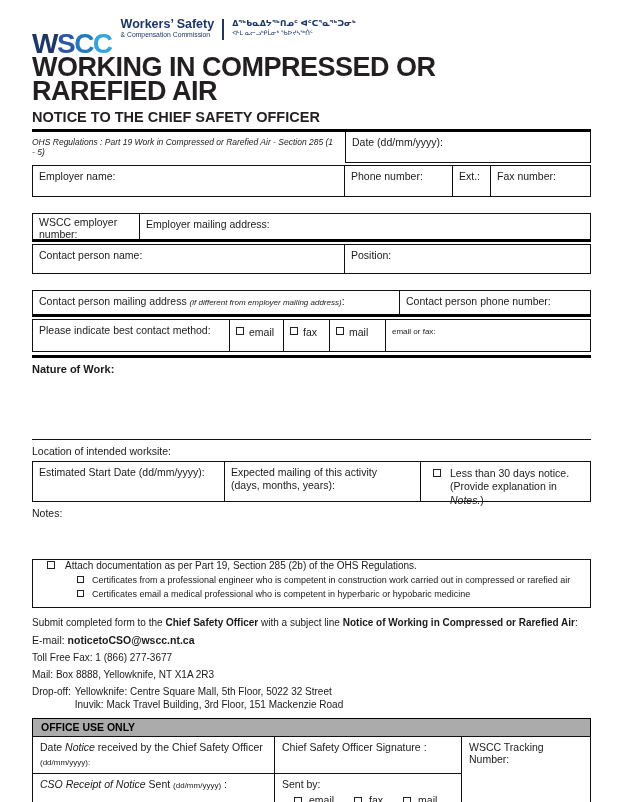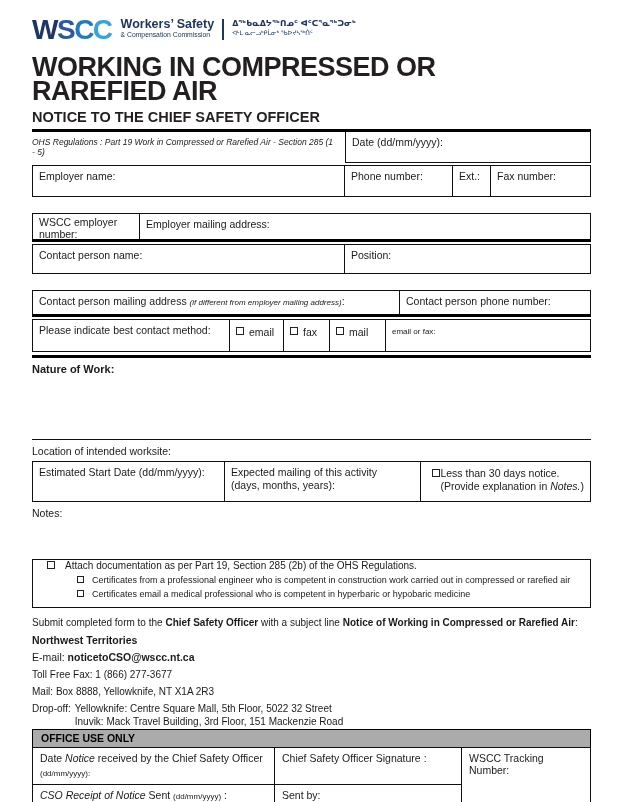--- a/index.html
+++ b/index.html
@@ -16,21 +16,21 @@
   body {
     width: 620px; height: 802px;
     font-family: "Liberation Sans", "DejaVu Sans", sans-serif;
     color: #1a1a1a;
     overflow: hidden;
   }
   .page { width: 620px; height: 802px; padding: 14px 29px 0 32px; }
 
   
   .logo-row { display: flex; align-items: flex-start; height: 37px; }
-  .wscc-word { font-size: 28px; font-weight: bold; letter-spacing: -1.5px; line-height: 1; margin-top: 2px; }
+  .wscc-word { font-size: 28px; font-weight: bold; letter-spacing: -1.5px; line-height: 1; margin-top: 16px; }
   .wscc-word .lw { color: var(--navy); }
   .wscc-word .ls { color: var(--logo-s); }
   .wscc-word .lc1 { color: var(--logo-c1); }
   .wscc-word .lc2 { color: var(--logo-c2); }
   .logo-name { margin: 4px 0 0 9px; color: var(--navy); }
   .logo-name .name1 { font-size: 12.5px; font-weight: bold; line-height: 1.05; }
   .logo-name .name2 { font-size: 6.8px; line-height: 1.2; }
   .logo-divider { width: 2px; height: 21px; background: var(--navy); margin: 5px 8px 0 8px; }
   .logo-syl { margin-top: 5px; color: var(--navy); font-family: "DejaVu Sans", sans-serif; }
   .logo-syl .syl1 { font-size: 8px; font-weight: bold; line-height: 1.25; }
@@ -80,40 +80,40 @@
 
   .rule-thick2 { height: 3px; background: #000; margin-top: 3px; }
 
   
   .nature { height: 82px; border-bottom: 1px solid var(--line); padding-top: 5px; }
   .nature-label { font-size: 11px; font-weight: bold; }
   .location { padding: 5px 0 4px; font-size: 10.5px; }
   .row-g { margin-top: 0; height: 41px; }
   .w-start { width: 191px; }
   .w-duration { width: 196px; line-height: 1.3; }
-  .notice-cell { display: flex; padding: 5px 6px; line-height: 1.3; justify-content: flex-end; }
+  .notice-cell { display: flex; gap: 9px; padding: 5px 12px; line-height: 1.3; }
   .notice-cell .cb { margin-top: 2px; }
   .notes-area { height: 57px; padding-top: 5px; font-size: 10.5px; }
 
   
   .attach-box { border: 1px solid var(--line); padding: 0 8px 7px 14px; }
   .attach-main { display: flex; gap: 10px; font-size: 10px; }
   .attach-sub { display: flex; gap: 8px; font-size: 9px; margin: 4px 0 0 30px; line-height: 1.2; }
 
   
   .submit { padding-top: 9px; font-size: 10px; }
   .submit .line { margin-bottom: 6px; }
   .submit b { font-weight: bold; }
   .region { font-size: 10.5px; font-weight: bold; margin-bottom: 5px; }
   .email-line { font-size: 10.5px; margin-bottom: 6px; }
   .dropoff { display: flex; gap: 4px; }
   .dropoff-lines div { line-height: 1.25; }
 
   
-  .office-bar { margin-top: 1px; background: var(--bar-gray); border: 1px solid #000; border-bottom: none; padding: 2px 8px 3px; font-size: 10.5px; font-weight: bold; color: #000; }
+  .office-bar { margin-top: 7px; background: var(--bar-gray); border: 1px solid #000; border-bottom: none; padding: 2px 8px 3px; font-size: 10.5px; font-weight: bold; color: #000; }
   .office-table { display: grid; grid-template-columns: 241px 187px 1fr; grid-template-rows: 36px 33px; border: 1px solid var(--line); }
   .ocell { padding: 4px 7px; font-size: 10.5px; }
   .oc2, .oc3 { border-left: 1px solid var(--line); }
   .or2 { border-top: 1px solid var(--line); }
   .oc3 { grid-column: 3; grid-row: 1 / 3; }
   .osub { font-size: 8px; margin-top: 5px; }
   .sent-opts { display: flex; gap: 20px; margin: 4px 0 0 12px; font-size: 10.5px; }
   .sent-opts .opt { display: flex; gap: 7px; align-items: center; }
   .italic { font-style: italic; }
 </style>
@@ -223,21 +223,20 @@
       <span>Certificates from a professional engineer who is competent in construction work carried out in compressed or rarefied air</span>
     </div>
     <div class="attach-sub">
       <span class="cb small"></span>
       <span>Certificates email a medical professional who is competent in hyperbaric or hypobaric medicine</span>
     </div>
   </div>
 
   <div class="submit">
     <div class="line"><span>Submit completed form to the </span><b>Chief Safety Officer</b><span> with a subject line </span><b>Notice of Working in Compressed or Rarefied Air</b><span>:</span></div>
-    <div class="region">Northwest Territories</div>
     <div class="email-line"><span>E-mail: </span><b>noticetoCSO@wscc.nt.ca</b></div>
     <div class="line">Toll Free Fax: 1 (866) 277-3677</div>
     <div class="line">Mail: Box 8888, Yellowknife, NT X1A 2R3</div>
     <div class="dropoff">
       <span>Drop-off:</span>
       <span class="dropoff-lines">
         <div>Yellowknife: Centre Square Mall, 5th Floor, 5022 32 Street</div>
         <div>Inuvik: Mack Travel Building, 3rd Floor, 151 Mackenzie Road</div>
       </span>
     </div>

